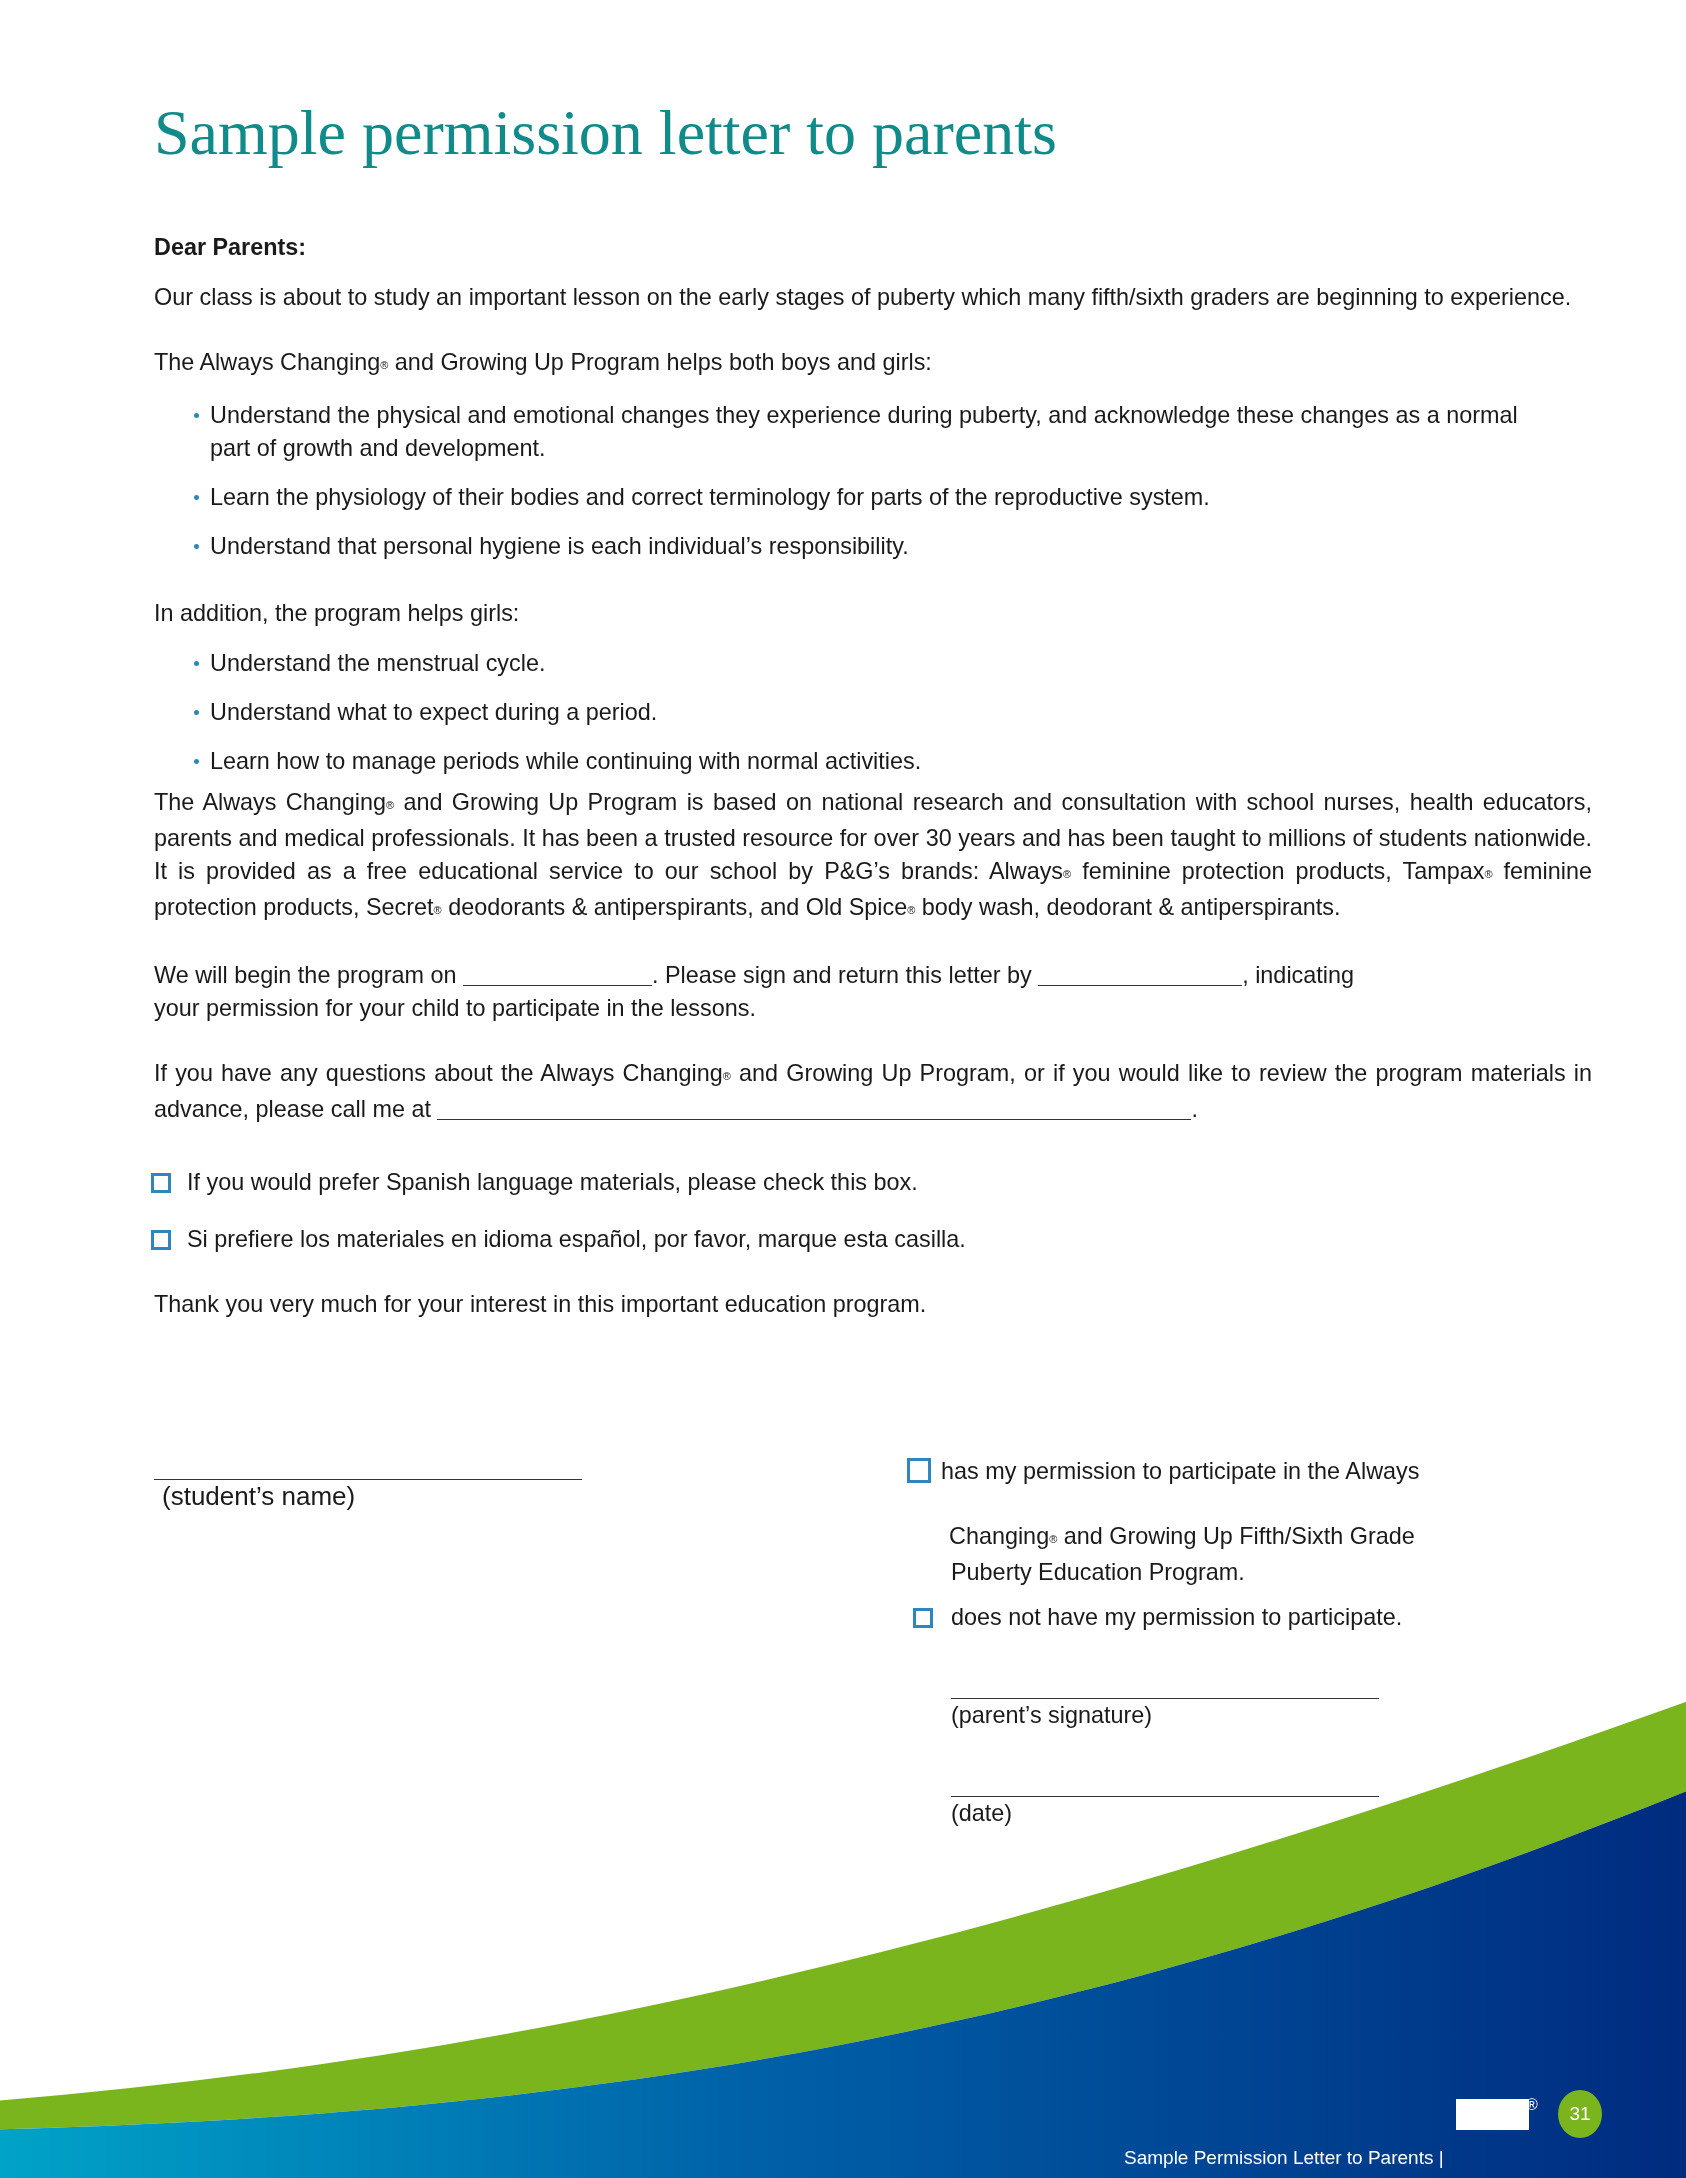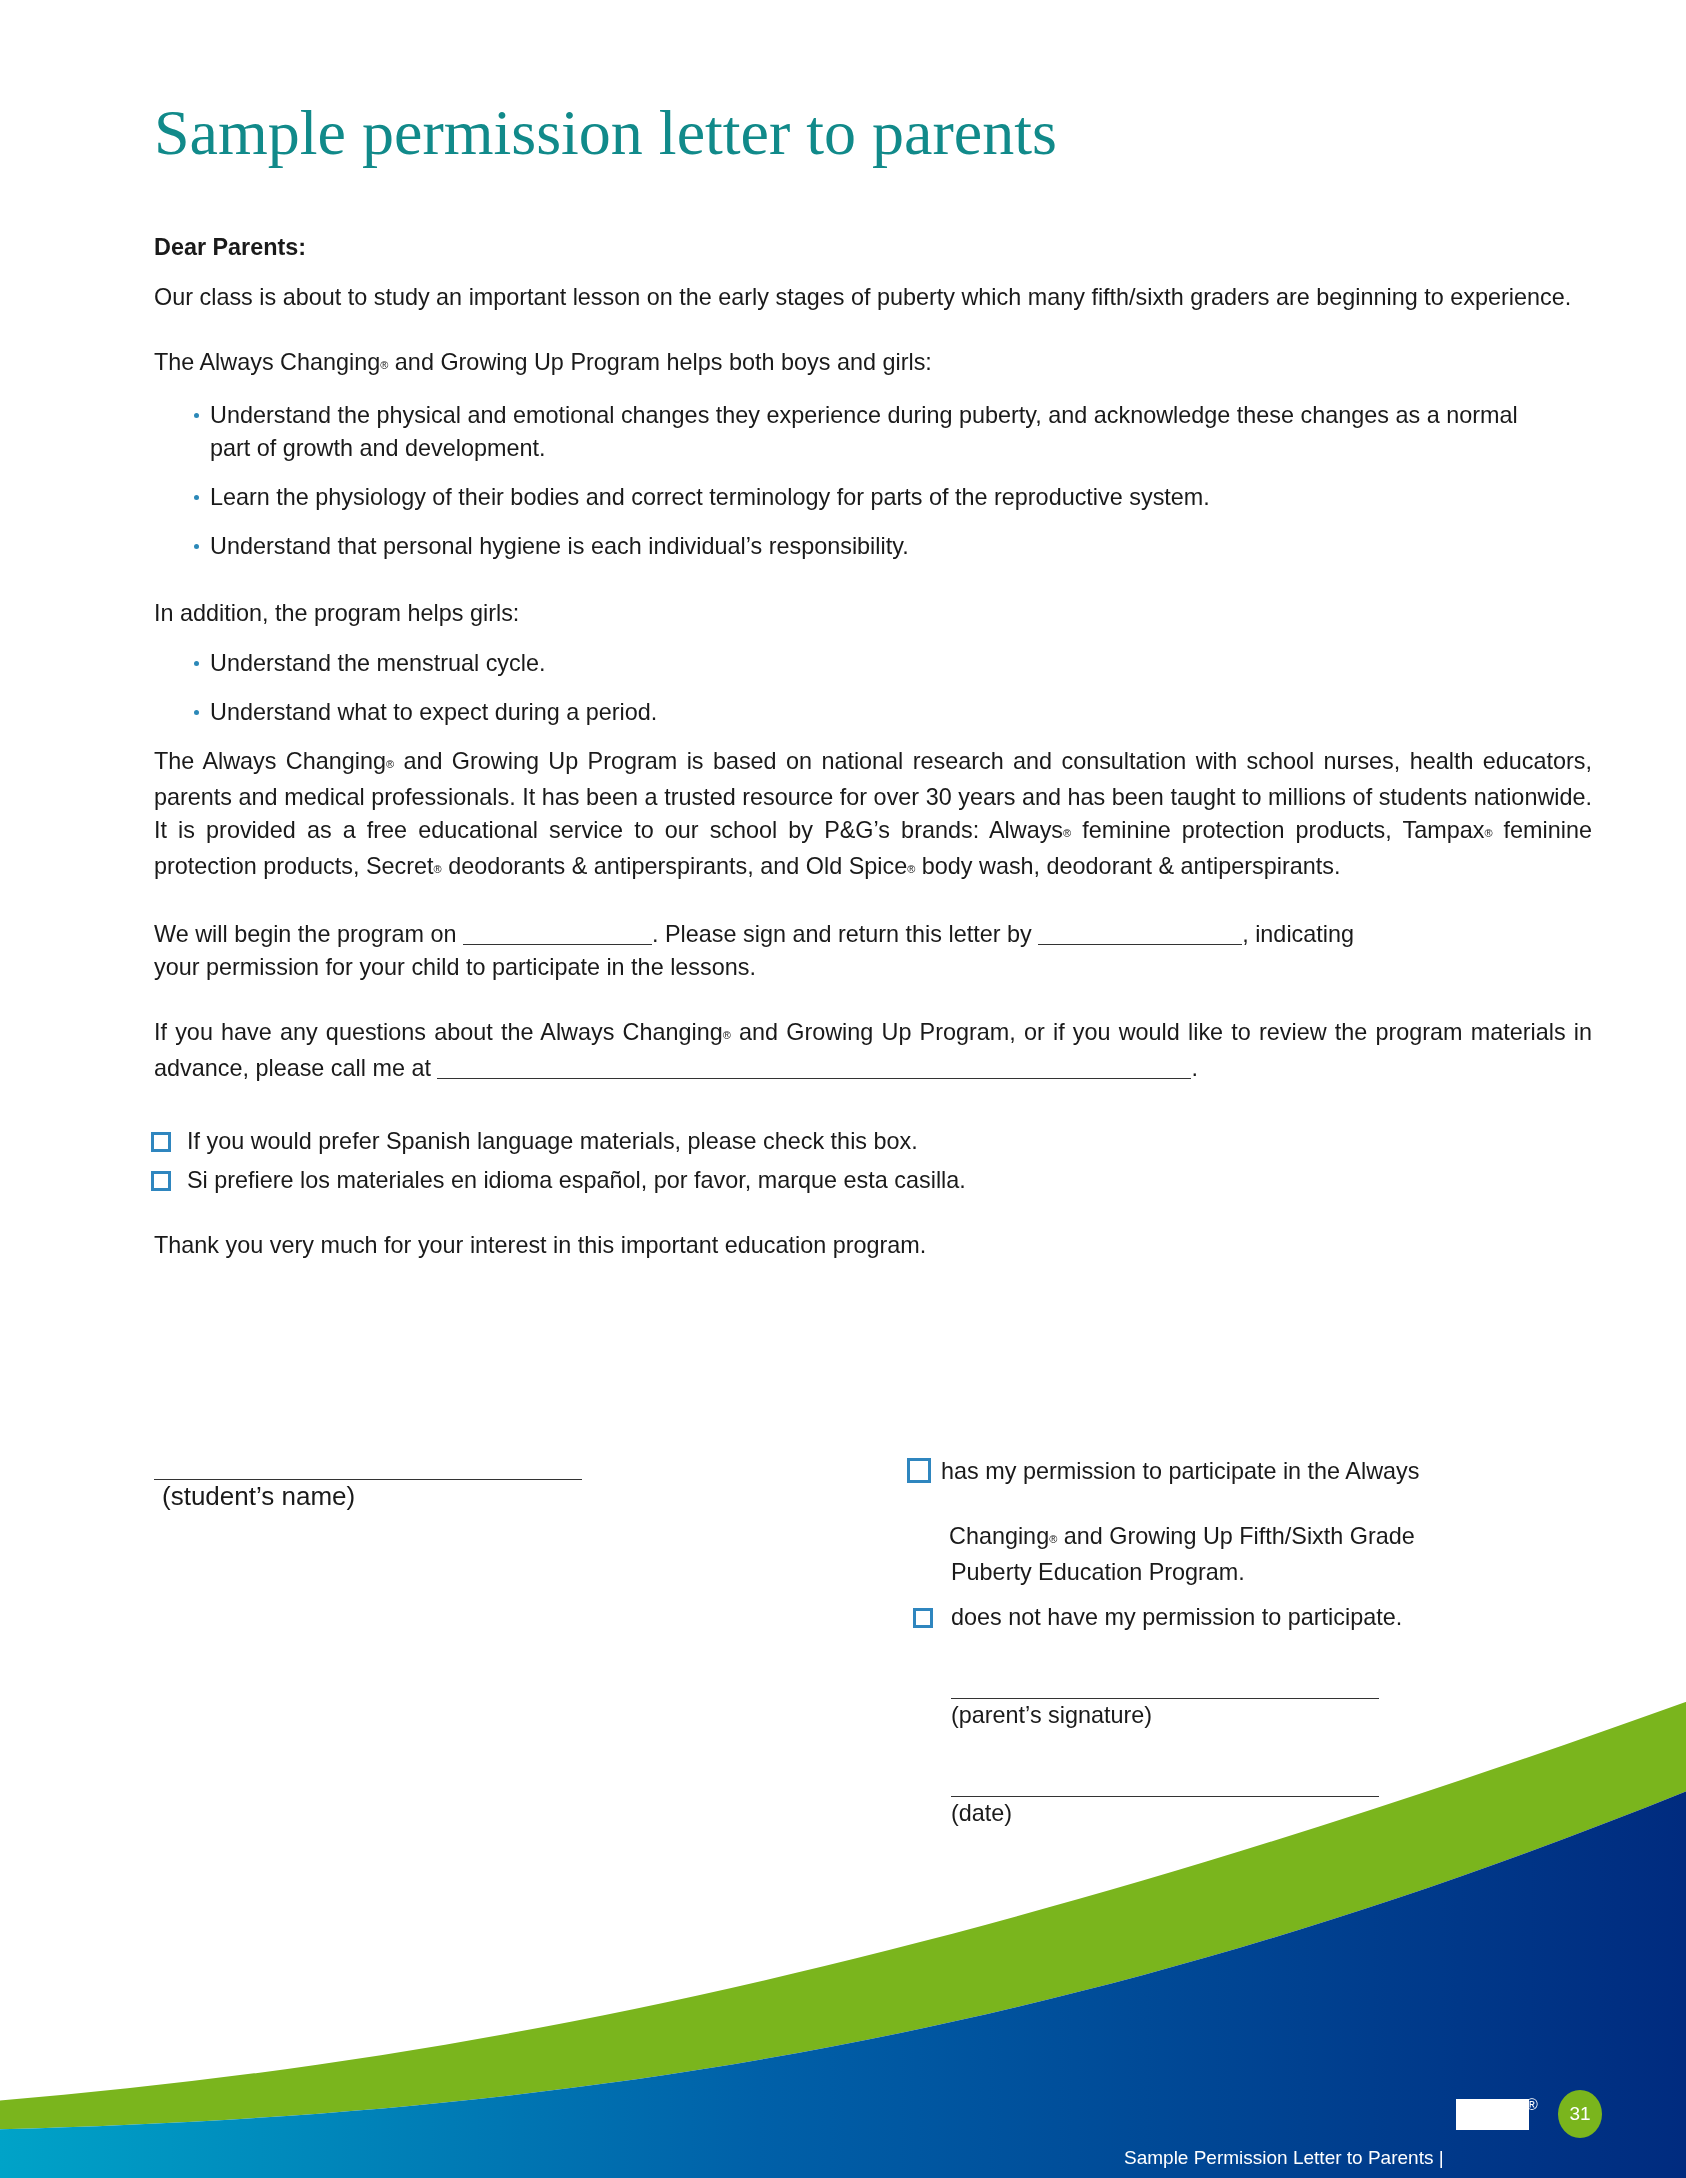--- a/index.html
+++ b/index.html
@@ -75,21 +75,21 @@
     }
     .blank {
       display: inline-block;
       border-bottom: 1.6px solid #333;
       height: 22px;
       vertical-align: -3px;
     }
     .check-row {
       position: relative;
       padding-left: 36px;
-      margin-bottom: 6px;
+      margin-bottom: 24px;
     }
     .checkbox {
       position: absolute;
       left: 0;
       top: 7px;
       width: 20px;
       height: 20px;
       border: 3px solid #2f86bf;
       box-sizing: border-box;
       background: #fff;
@@ -224,20 +224,21 @@
       <li><span class="dot"></span><span>Understand the physical and emotional changes they experience during puberty, and acknowledge these changes as a normal part of growth and development.</span></li>
       <li><span class="dot"></span><span>Learn the physiology of their bodies and correct terminology for parts of the reproductive system.</span></li>
       <li style="margin-bottom:34px"><span class="dot"></span><span>Understand that personal hygiene is each individual’s responsibility.</span></li>
     </ul>
 
     <p>In addition, the program helps girls:</p>
 
     <ul class="bullets">
       <li><span class="dot"></span><span>Understand the menstrual cycle.</span></li>
       <li><span class="dot"></span><span>Understand what to expect during a period.</span></li>
+      <li style="margin-bottom:8px"><span class="dot"></span><span>Learn how to manage periods while continuing with normal activities.</span></li>
     </ul>
 
     <p class="justify para-gap"><span>The Always Changing</span><span class="reg">®</span><span> and Growing Up Program is based on national research and consultation with school nurses, health educators, parents and medical professionals. It has been a trusted resource for over 30 years and has been taught to millions of students nationwide. It is provided as a free educational service to our school by P&amp;G’s brands: Always</span><span class="reg">®</span><span> feminine protection products, Tampax</span><span class="reg">®</span><span> feminine protection products, Secret</span><span class="reg">®</span><span> deodorants &amp; antiperspirants, and Old Spice</span><span class="reg">®</span><span> body wash, deodorant &amp; antiperspirants.</span></p>
 
     <p><span>We will begin the program on </span><span class="blank" style="width:189px"></span><span>. Please sign and return this letter by </span><span class="blank" style="width:204px"></span><span>, indicating</span></p>
     <p class="para-gap">your permission for your child to participate in the lessons.</p>
 
     <p class="justify" style="margin-bottom:40px"><span>If you have any questions about the Always Changing</span><span class="reg">®</span><span> and Growing Up Program, or if you would like to review the program materials in advance, please call me at </span><span class="blank" style="width:754px"></span><span>.</span></p>
 
     <div class="check-row" style="margin-left:-3px">

